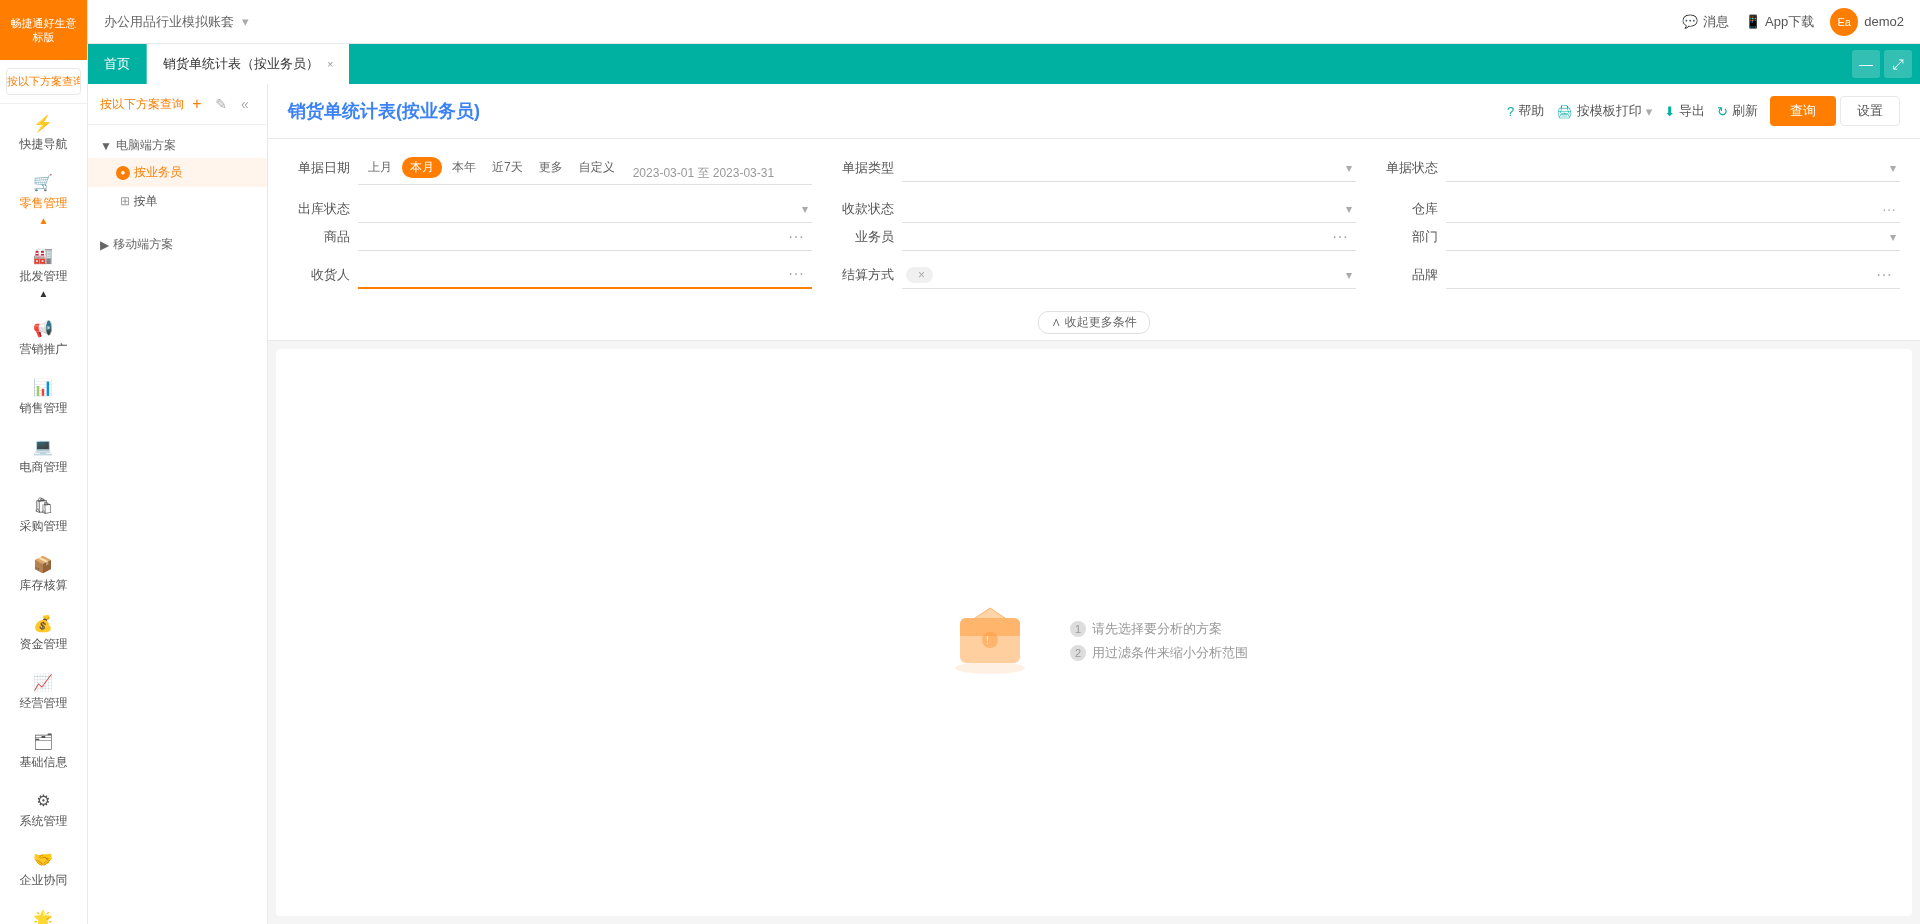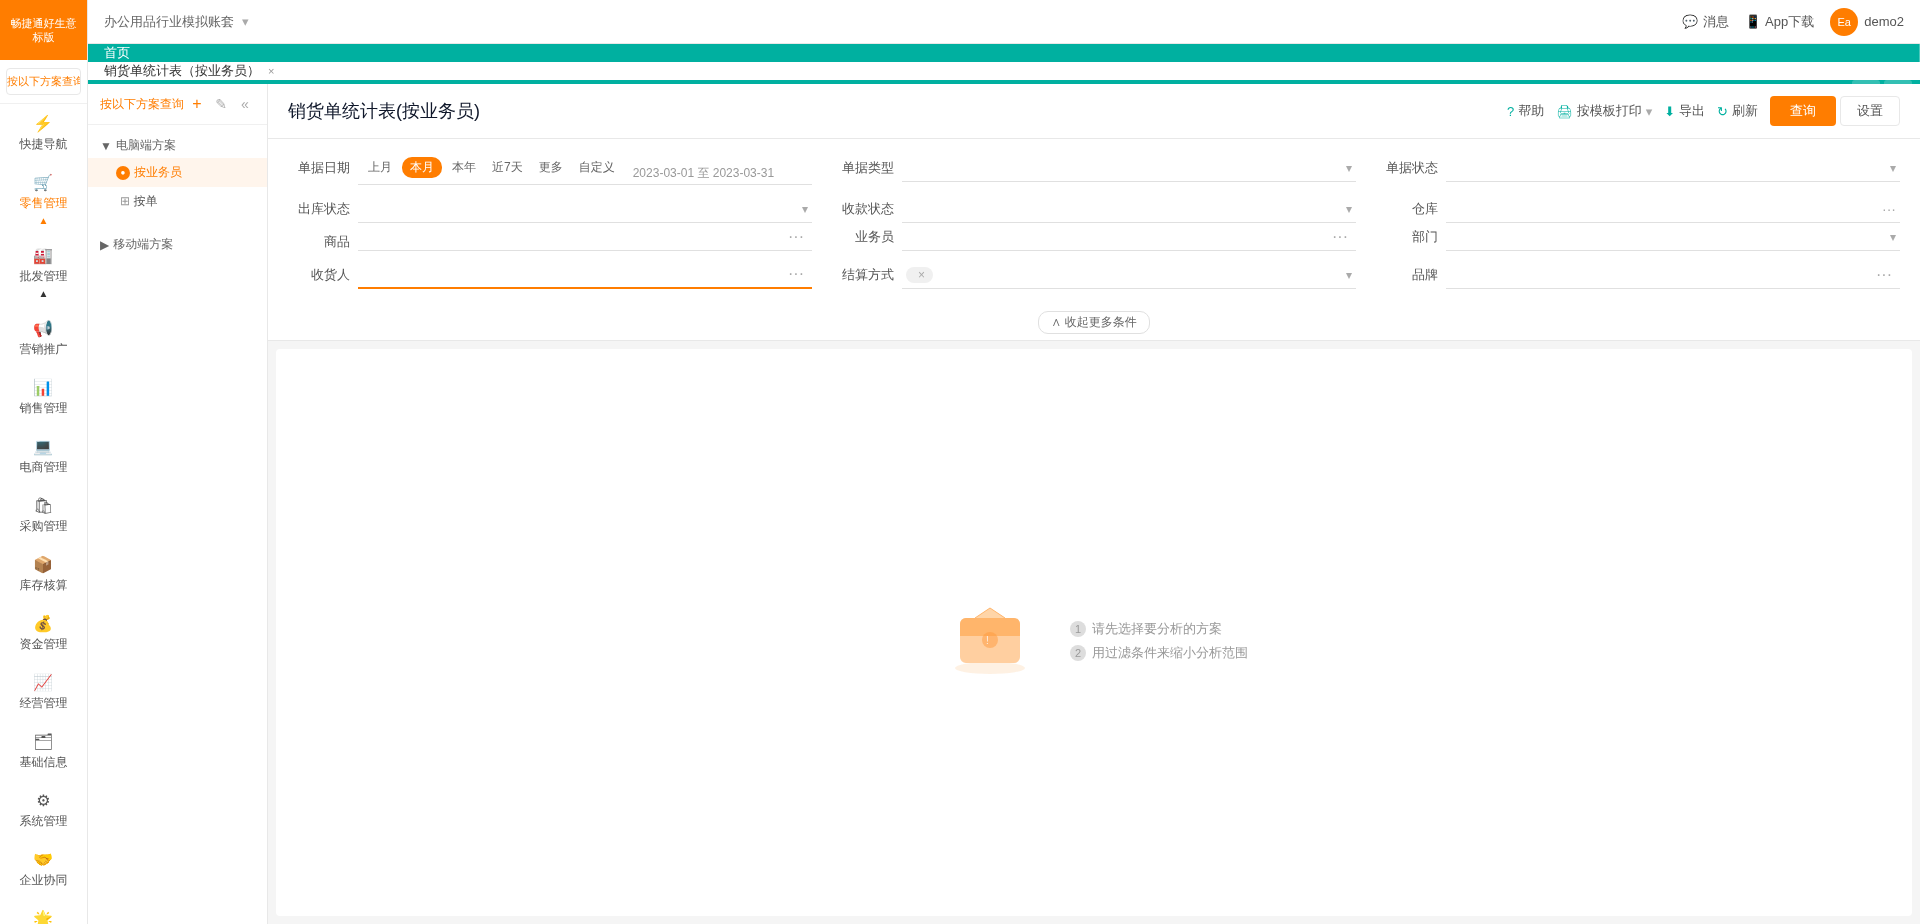--- a/index.html
+++ b/index.html
@@ -112,21 +112,20 @@
       font-size: 11px;
     }
 
     
     .tab-bar {
       height: 40px;
       background: #00b0a0;
       display: flex;
       align-items: stretch;
       flex-shrink: 0;
-      flex-direction: column;
     }
     .tab-home {
       padding: 0 16px;
       background: #00b0a0;
       color: #fff;
       display: flex;
       align-items: center;
       font-size: 13px;
       cursor: pointer;
       border-right: 1px solid rgba(255,255,255,0.3);
@@ -267,22 +266,22 @@
       border-bottom: 1px solid #e8e8e8;
     }
     .page-title-row {
       display: flex;
       align-items: center;
       justify-content: space-between;
       margin-bottom: 12px;
     }
     .page-title {
       font-size: 18px;
-      font-weight: 400;
-      color: #0f172a;
+      font-weight: 700;
+      color: #3b82f6;
     }
     .page-action-link {
       font-size: 13px;
       color: #555;
       cursor: pointer;
       display: flex;
       align-items: center;
       gap: 4px;
     }
     .btn-query {
@@ -668,21 +667,21 @@
           <div style="display:flex; align-items:center;">
             <div class="filter-label">仓库</div>
             <div class="filter-control" style="cursor:pointer;">
               <span style="flex:1;"></span>
               <span style="color:#aaa; font-size:14px; cursor:pointer;">···</span>
             </div>
           </div>
         </div>
 
         <div style="display:grid; grid-template-columns: 1fr 1fr 1fr; gap: 0 20px; margin-bottom: 10px; align-items:center;">
-          <div style="display:flex; align-items:flex-end;">
+          <div style="display:flex; align-items:center;">
             <div class="filter-label">商品</div>
             <div class="filter-control">
               <span style="flex:1;"></span>
               <span class="filter-dots">···</span>
             </div>
           </div>
           <div style="display:flex; align-items:center;">
             <div class="filter-label">业务员</div>
             <div class="filter-control">
               <span style="flex:1;"></span>

